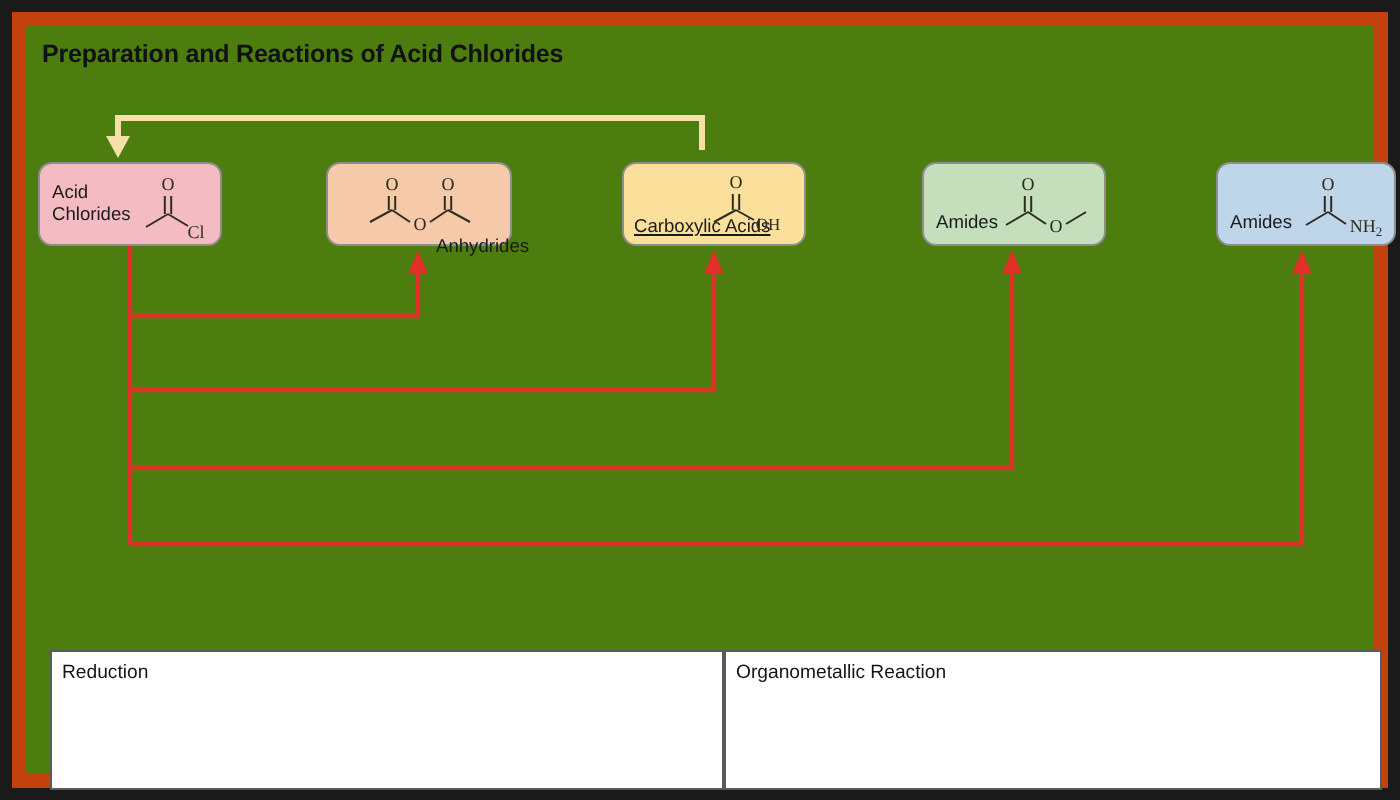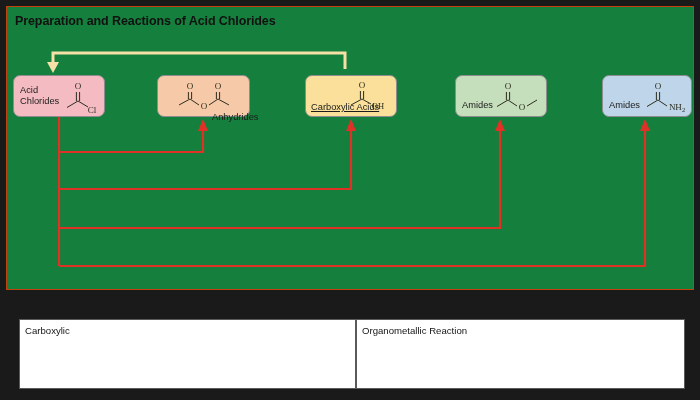--- a/index.html
+++ b/index.html
@@ -4,23 +4,23 @@
 <style>
   html,body{margin:0;padding:0;}
   body{
     width:700px;height:400px;
     background:#1a1a1a;
     font-family:"Liberation Sans", sans-serif;
     overflow:hidden;
   }
   #frame{
     position:absolute;left:6px;top:6px;
-    width:688px;height:284px;
-    background:#15803d;
-    border:1px solid #c2410c;
+    width:688px;height:388px;
+    background:#4d7c0f;
+    border:7px solid #c2410c;
     box-sizing:border-box;
   }
   #title{
     position:absolute;left:8px;top:7px;
     font-size:12.5px;font-weight:bold;color:#111;
     letter-spacing:-0.1px;
     white-space:nowrap;
   }
   #canvas{position:absolute;left:0;top:0;width:688px;height:388px;}
   svg.layer{position:absolute;left:0;top:0;width:688px;height:388px;overflow:visible;}
@@ -155,21 +155,21 @@
         <line x1="20.4" y1="15" x2="20.4" y2="23" stroke="#2d2d1f" stroke-width="1"></line>
         <line x1="23.6" y1="15" x2="23.6" y2="23" stroke="#2d2d1f" stroke-width="1"></line>
         <line x1="22" y1="23" x2="11" y2="29.5" stroke="#2d2d1f" stroke-width="1"></line>
         <line x1="22" y1="23" x2="31" y2="29" stroke="#2d2d1f" stroke-width="1"></line>
         <text x="41" y="33" font-size="9" font-family="'Liberation Serif',serif" fill="#2d2d1f" text-anchor="middle">NH<tspan font-size="6.5" dy="2">2</tspan></text>
       </svg>
     </div>
 
     <div class="tbl" style="left:12px;top:312px;width:664px;height:70px;">
       <div class="tbl" style="left:-1px;top:-1px;width:337px;height:70px;">
-        <span class="cellLabel">Carboxylic</span>
+        <span class="cellLabel">Reduction</span>
       </div>
       <div class="tbl" style="left:336px;top:-1px;width:329px;height:70px;">
         <span class="cellLabel">Organometallic Reaction</span>
       </div>
     </div>
 
   </div>
 </div>
 
 </body></html>

